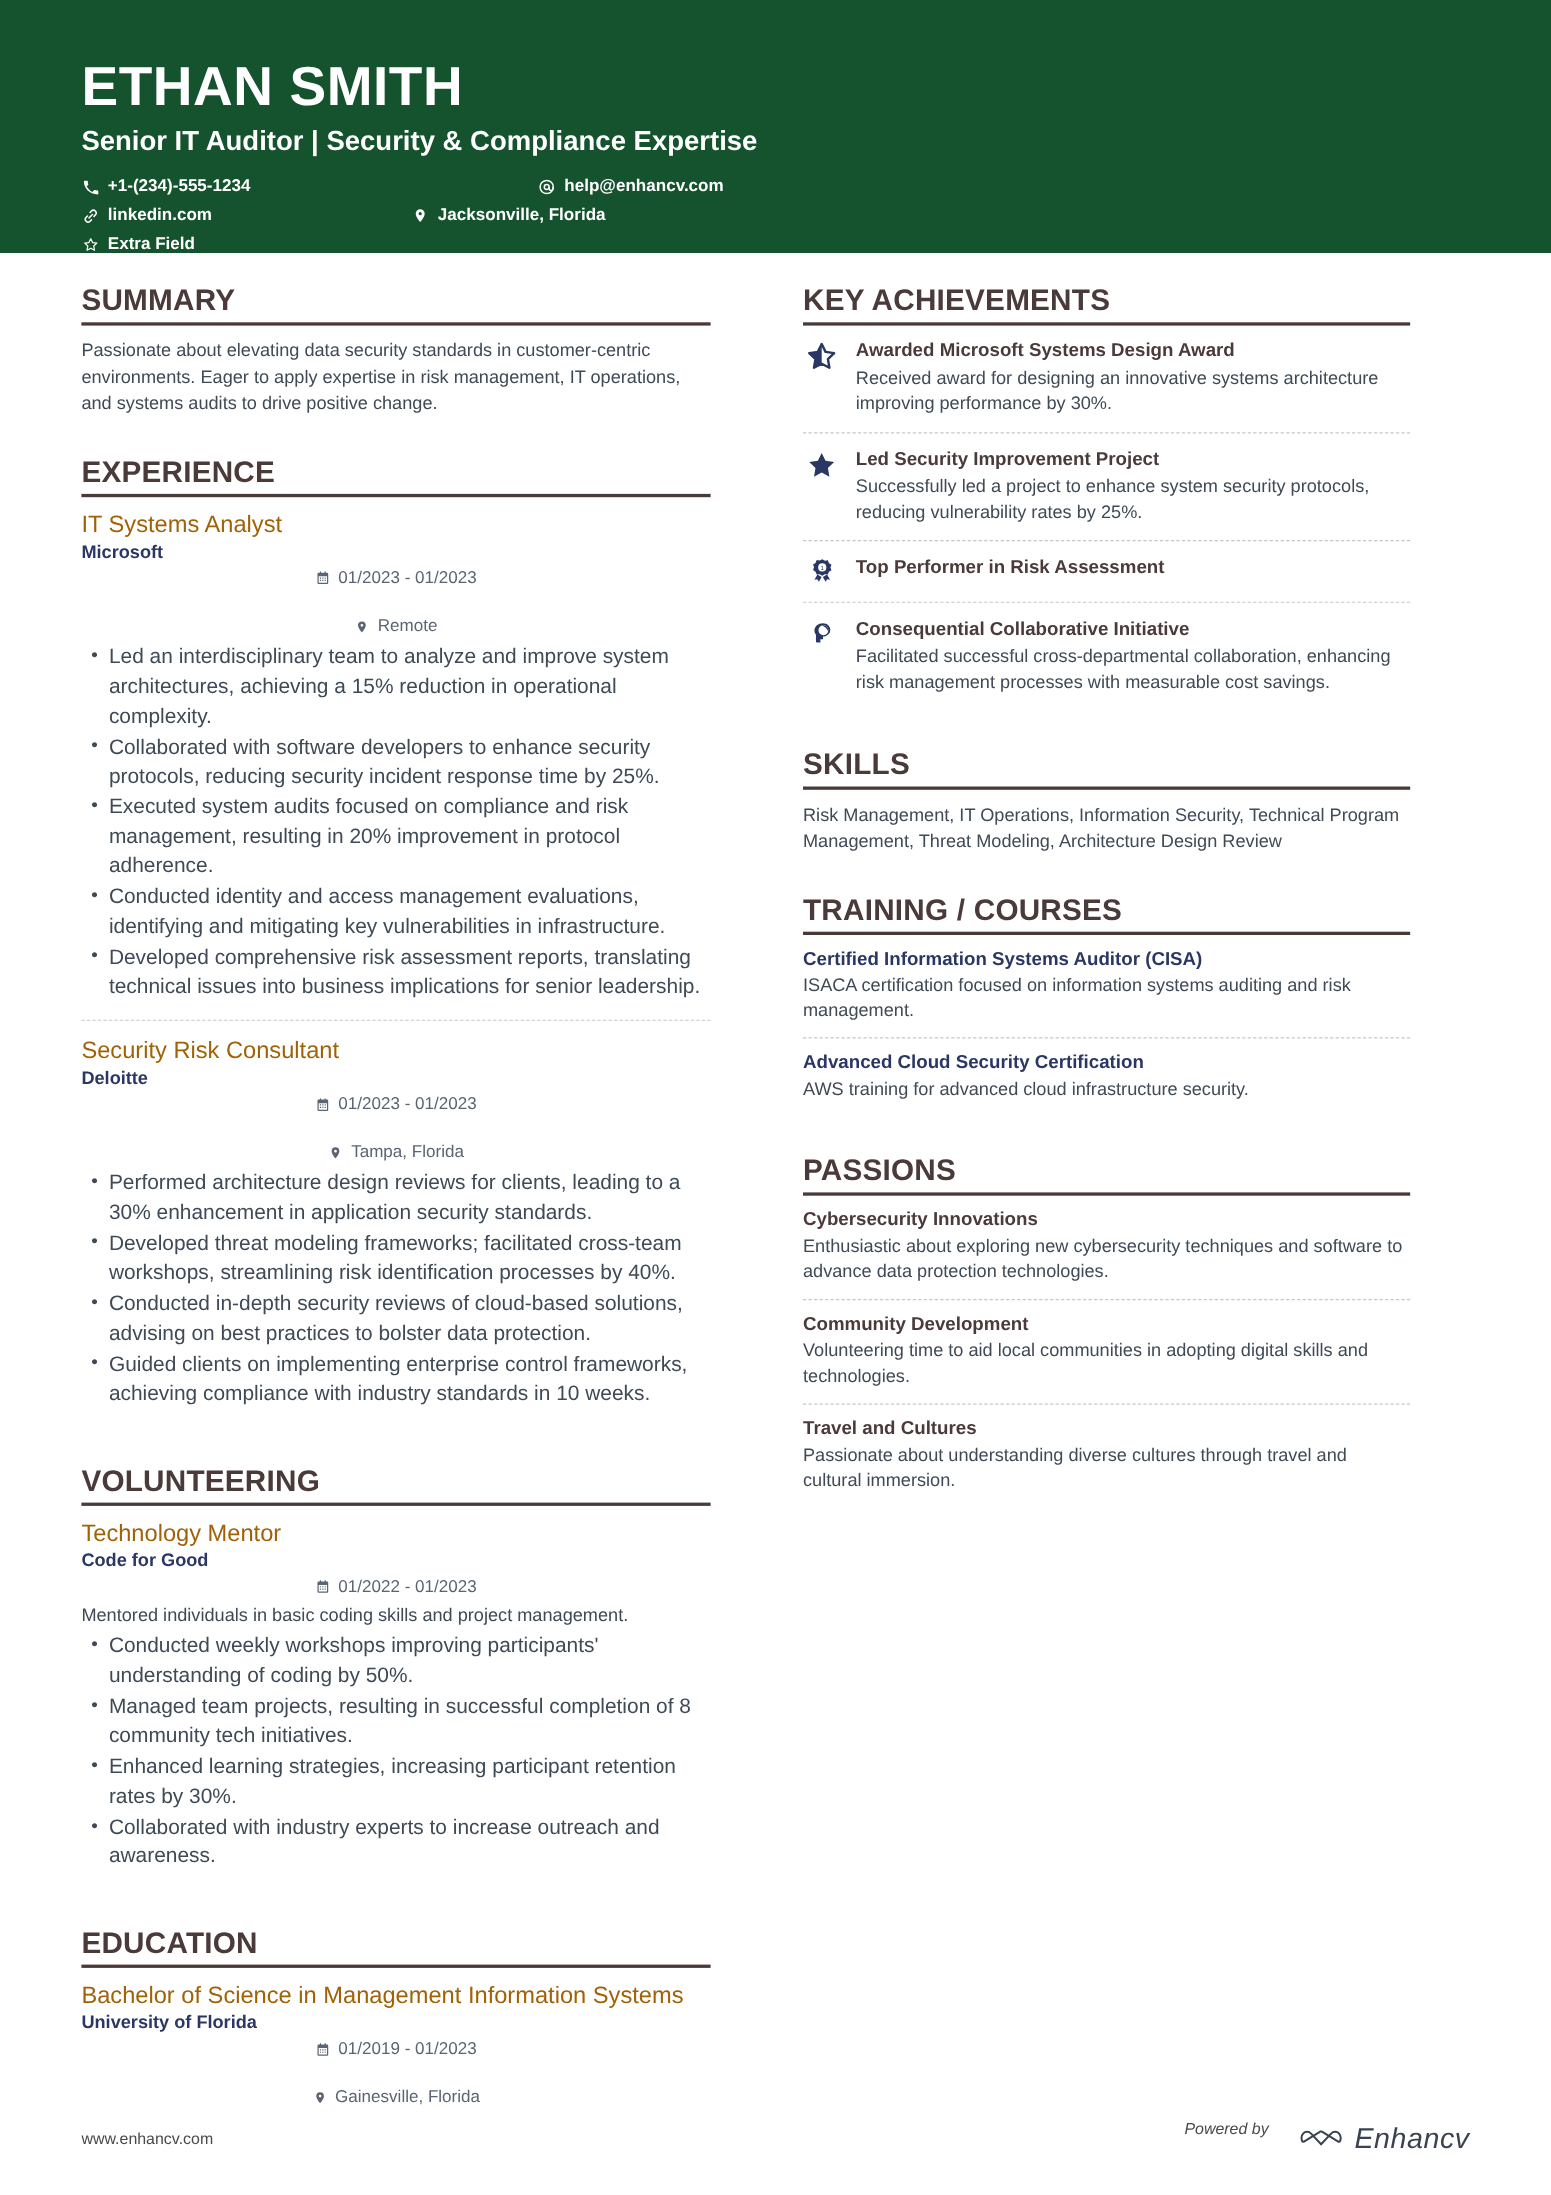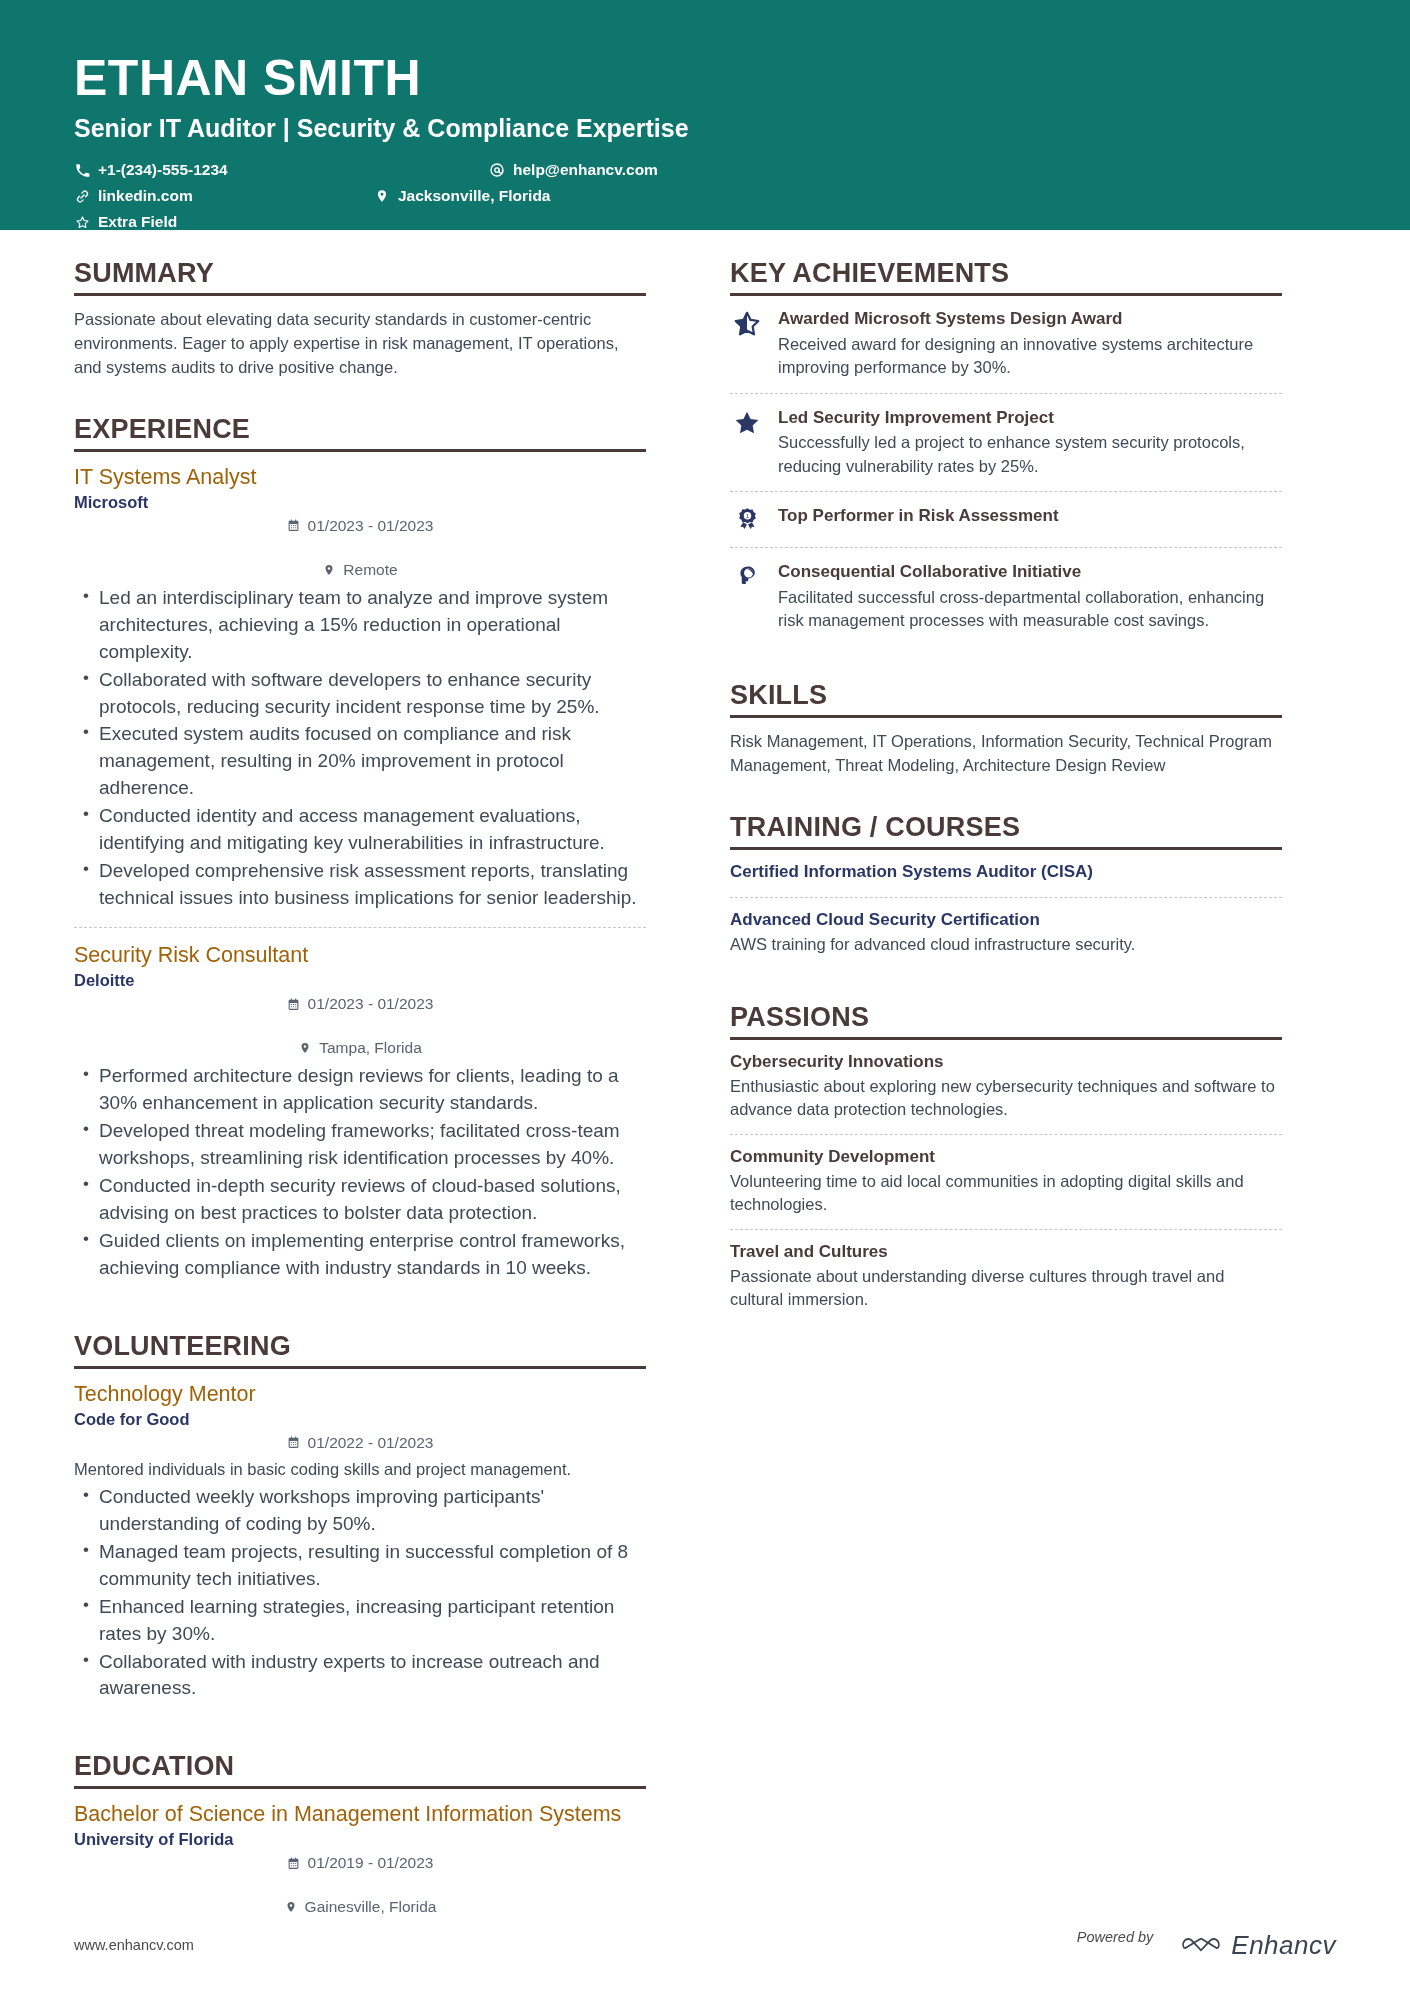--- a/index.html
+++ b/index.html
@@ -11,21 +11,21 @@
   .page {
     position: relative;
     width: 1410px;
     height: 1995px;
     background: #ffffff;
     overflow: hidden;
   }
 
   
   .header {
-    background: #0f766e;
+    background: #14532d;
     padding: 52px 74px 34px 74px;
     height: 230px;
   }
   .name {
     font-size: 50px;
     font-weight: 700;
     color: #ffffff;
     letter-spacing: 0.5px;
     line-height: 1.06;
     margin-bottom: 8px;
@@ -505,20 +505,21 @@
         <div class="sec-rule"></div>
         <div class="body-text">Risk Management, IT Operations, Information Security, Technical Program Management, Threat Modeling, Architecture Design Review</div>
       </div>
 
       <div class="sec sec-gap-top">
         <div class="sec-title">TRAINING / COURSES</div>
         <div class="sec-rule"></div>
 
         <div class="simple">
           <div class="simple-title">Certified Information Systems Auditor (CISA)</div>
+          <div class="simple-desc">ISACA certification focused on information systems auditing and risk management.</div>
         </div>
         <div class="simple">
           <div class="simple-title">Advanced Cloud Security Certification</div>
           <div class="simple-desc">AWS training for advanced cloud infrastructure security.</div>
         </div>
       </div>
 
       <div class="sec sec-gap-top">
         <div class="sec-title">PASSIONS</div>
         <div class="sec-rule"></div>

